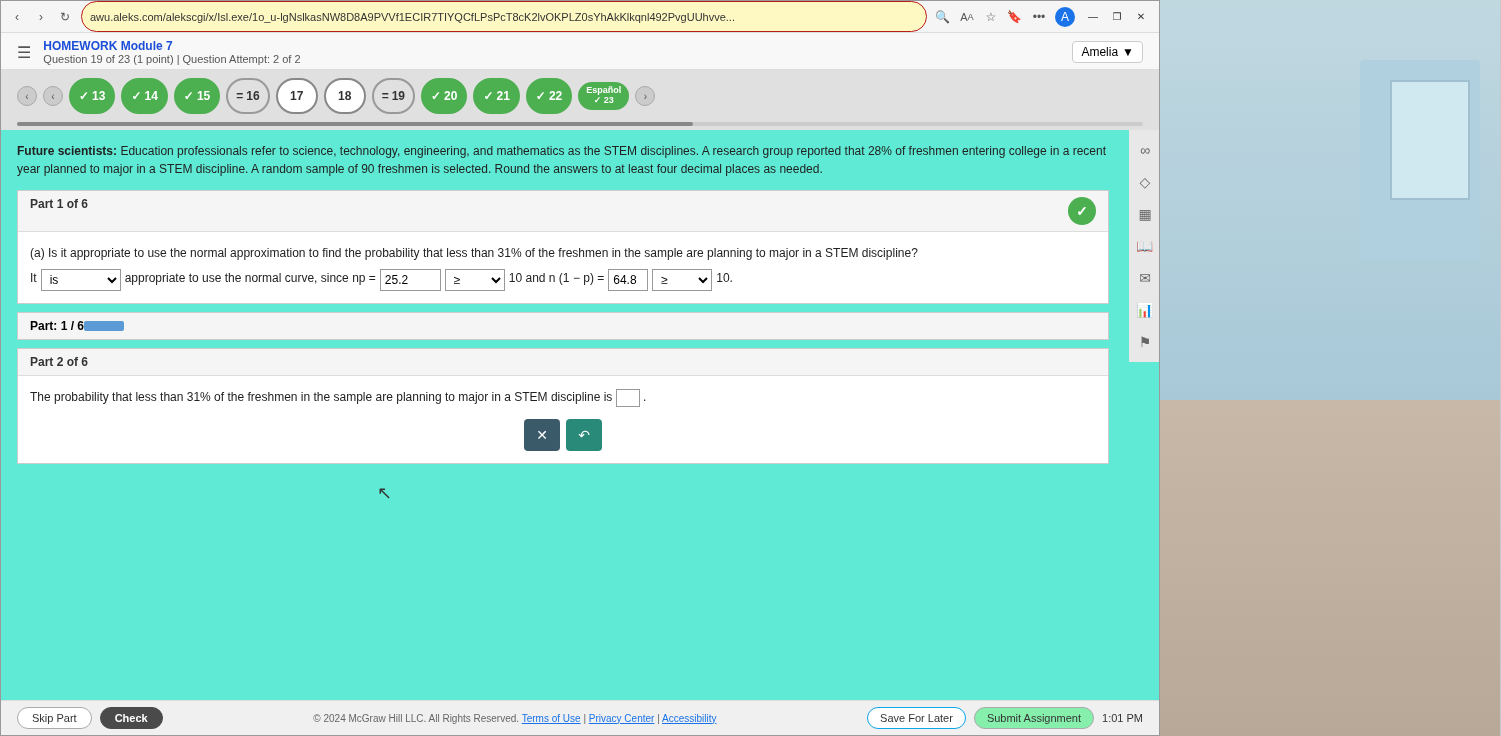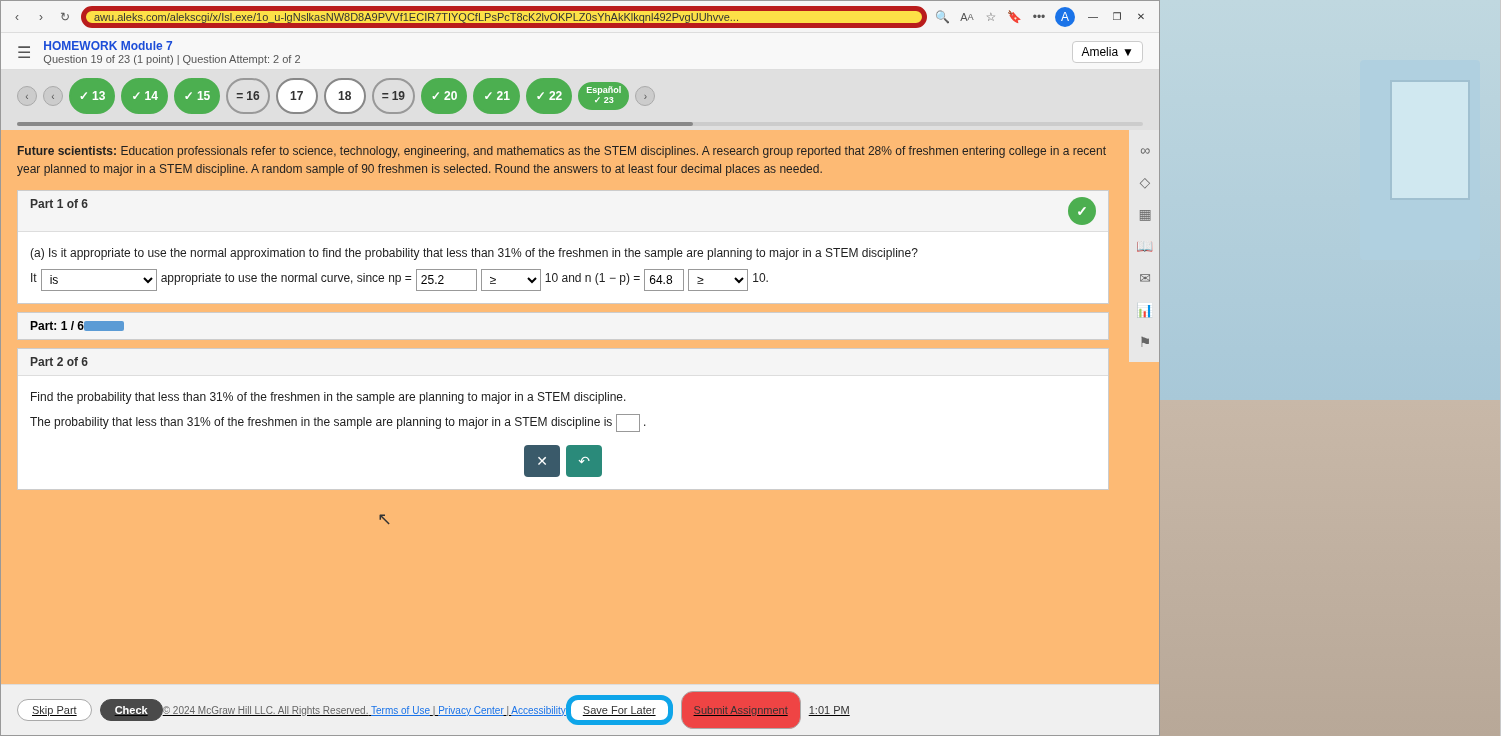--- a/index.html
+++ b/index.html
@@ -20,24 +20,24 @@
       height: 32px;
       display: flex;
       align-items: center;
       padding: 0 8px;
       border-bottom: 1px solid #ddd;
       gap: 8px;
     }
 
     .address-bar {
       flex: 1;
-      background: #fde047;
-      border: 5px solid #b91c1c;
+      background: #fef9c3;
+      border: 1px solid #b91c1c;
       border-radius: 16px;
-      height: 22px;
+      height: 31px;
       display: flex;
       align-items: center;
       padding: 0 8px;
       font-size: 11px;
       color: #333;
       overflow: hidden;
     }
 
     .title-bar-icon {
       width: 16px;
@@ -218,21 +218,21 @@
       justify-content: center;
       font-size: 14px;
       color: #666;
       cursor: pointer;
     }
 
     .main-content {
       flex: 1;
       padding: 12px 50px 12px 16px;
       overflow-y: auto;
-      background: #fdba74;
+      background: #5eead4;
       position: relative;
     }
 
     .question-text {
       font-size: 12px;
       color: #222;
       line-height: 1.5;
       margin-bottom: 12px;
     }
 
@@ -297,21 +297,21 @@
     .inline-select {
       border: 1px solid #999;
       background: #fff;
       padding: 2px 4px;
       font-size: 12px;
       height: 22px;
       cursor: pointer;
     }
 
     .inline-select-narrow {
-      width: 116px;
+      width: 80px;
     }
 
     .inline-select-symbol {
       width: 60px;
     }
 
     .action-buttons {
       display: flex;
       gap: 6px;
       margin-top: 12px;
@@ -338,22 +338,22 @@
     .btn-teal {
       background: #2a8a7a;
       color: white;
     }
 
     .footer {
       background: #f0f0f0;
       padding: 6px 16px;
       display: flex;
       align-items: center;
+      justify-content: space-between;
       border-top: 1px solid #ddd;
-      text-decoration: underline;
     }
 
     .footer-left {
       display: flex;
       gap: 8px;
       align-items: center;
     }
 
     .footer-btn {
       background: white;
@@ -366,33 +366,33 @@
     }
 
     .footer-right {
       display: flex;
       gap: 8px;
       align-items: center;
     }
 
     .footer-save-btn {
       background: white;
-      border: 5px solid #0ea5e9;
+      border: 1px solid #0ea5e9;
       border-radius: 12px;
       padding: 4px 12px;
       font-size: 11px;
       cursor: pointer;
       color: #333;
     }
 
     .footer-submit-btn {
-      background: #ef4444;
+      background: #86efac;
       border: 1px solid #aaa;
       border-radius: 12px;
-      padding: 12px 12px;
+      padding: 4px 12px;
       font-size: 11px;
       cursor: pointer;
       color: #333;
     }
 
     .footer-center {
       font-size: 10px;
       color: #666;
       text-align: center;
     }
@@ -581,21 +581,20 @@
         <div class="part-section" style="padding:6px 12px;background:#f5f5f5;display:flex;align-items:center;gap:0;">
           <span style="font-size:12px;font-weight:bold;">Part: 1 / 6</span>
           <div style="width:40px;height:10px;background:#5b9bd5;border-radius:2px;"></div>
         </div>
 
         <div class="part-section" style="margin-top:4px;">
           <div class="part-header">
             <span>Part 2 of 6</span>
           </div>
           <div class="part-content">
-            <p style="margin-bottom:6px;">Find the probability that less than 31% of the freshmen in the sample are planning to major in a STEM discipline.</p>
             <p>
               <span>The probability that less than 31% of the freshmen in the sample are planning to major in a STEM discipline is</span>
               <span class="part-answer-box"></span>
               <span>.</span>
             </p>
 
             <div class="action-buttons">
               <button class="action-btn btn-dark">
                 <span>✕</span>
               </button>

